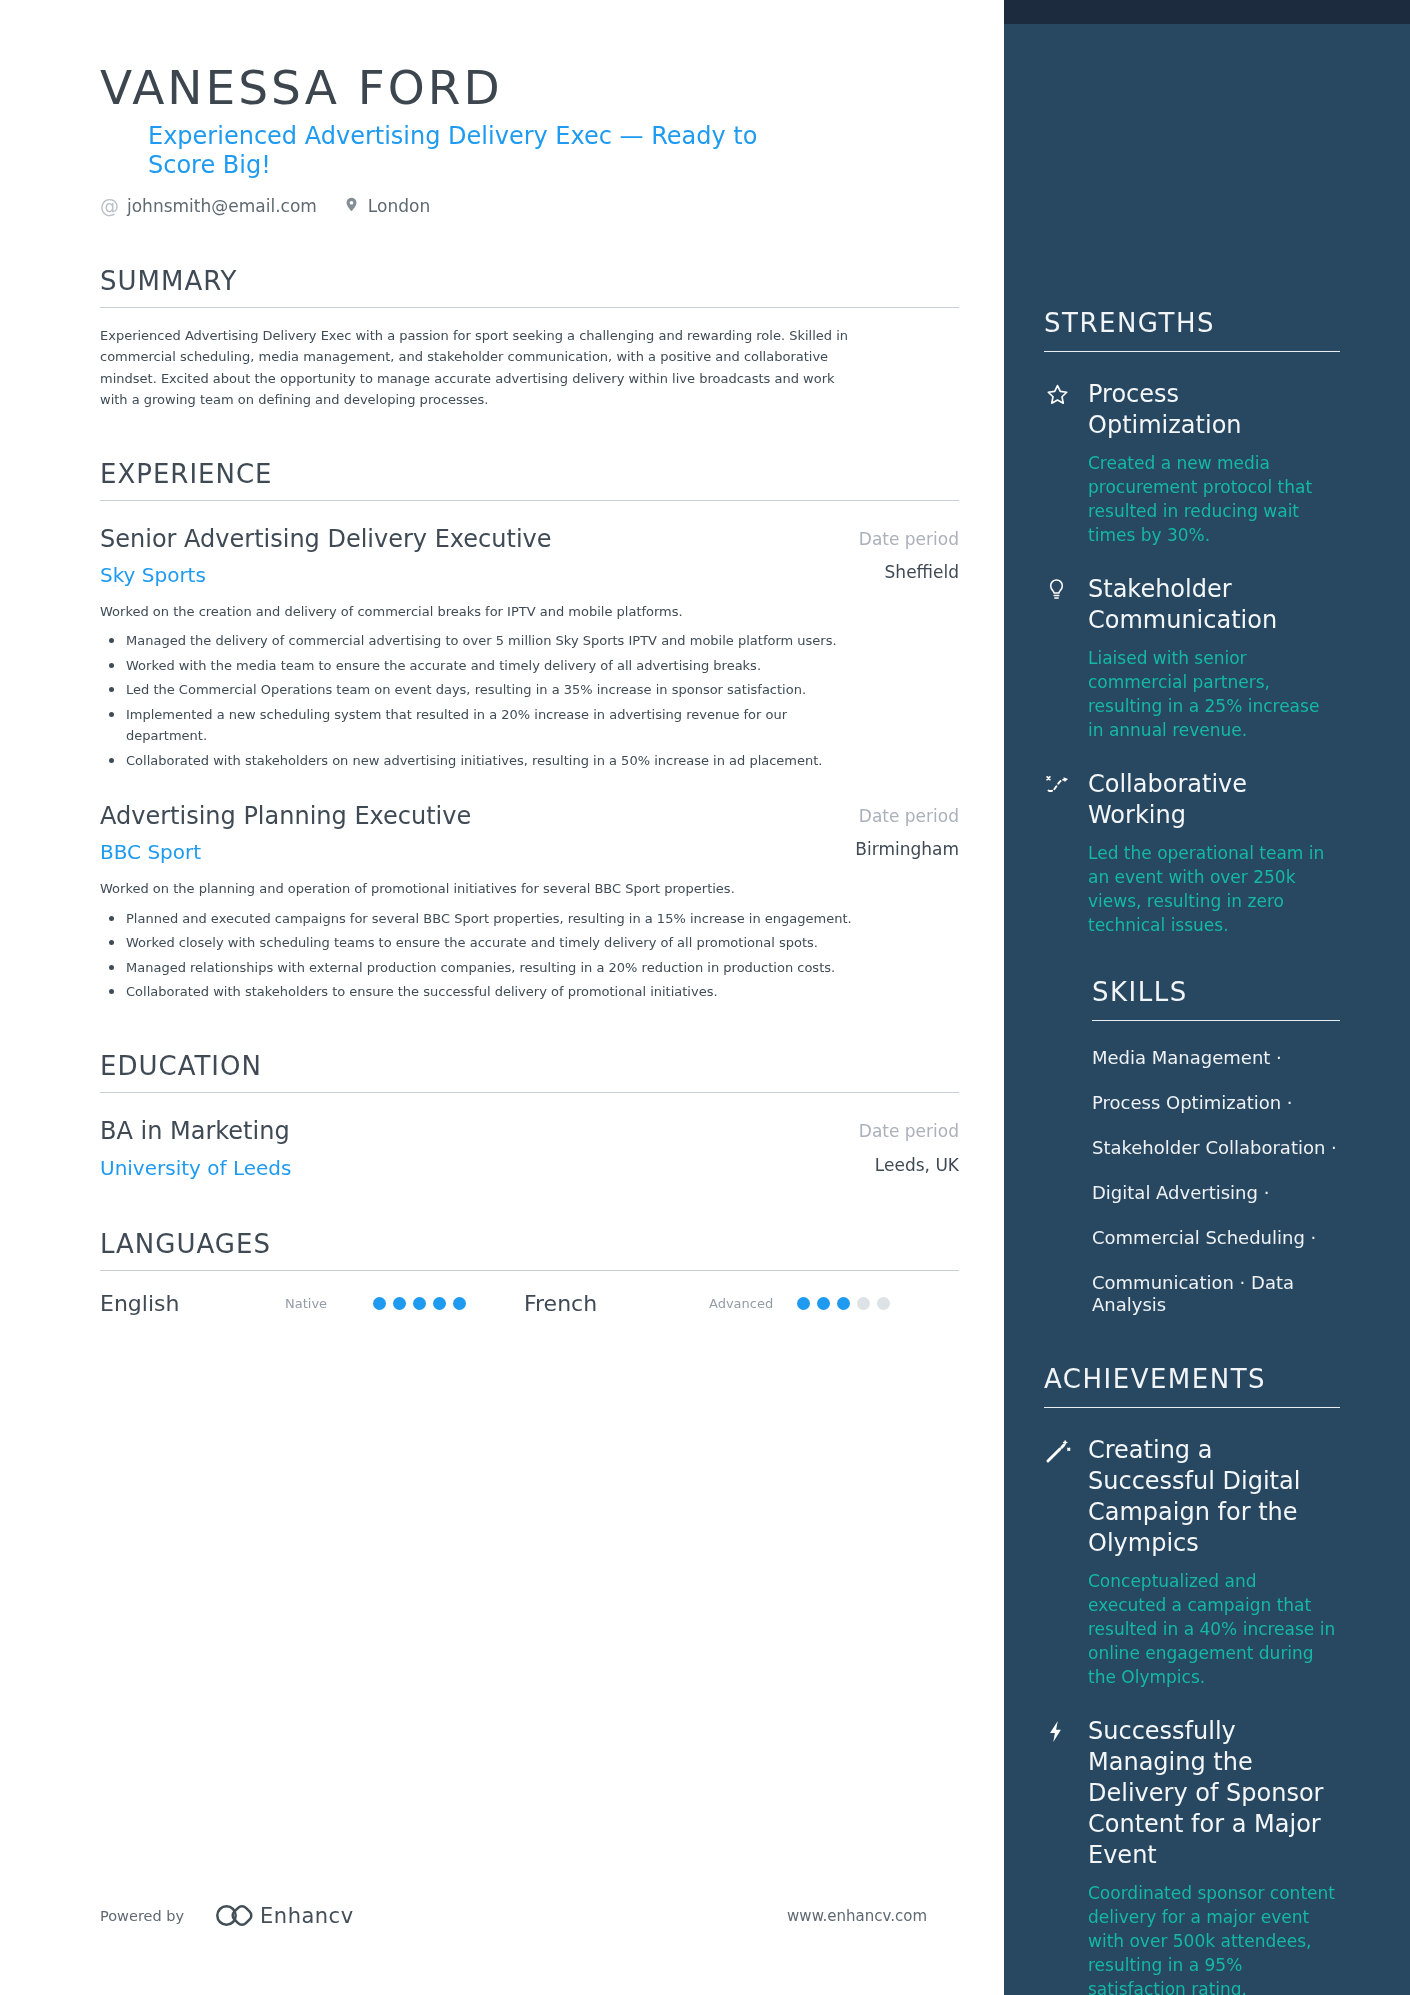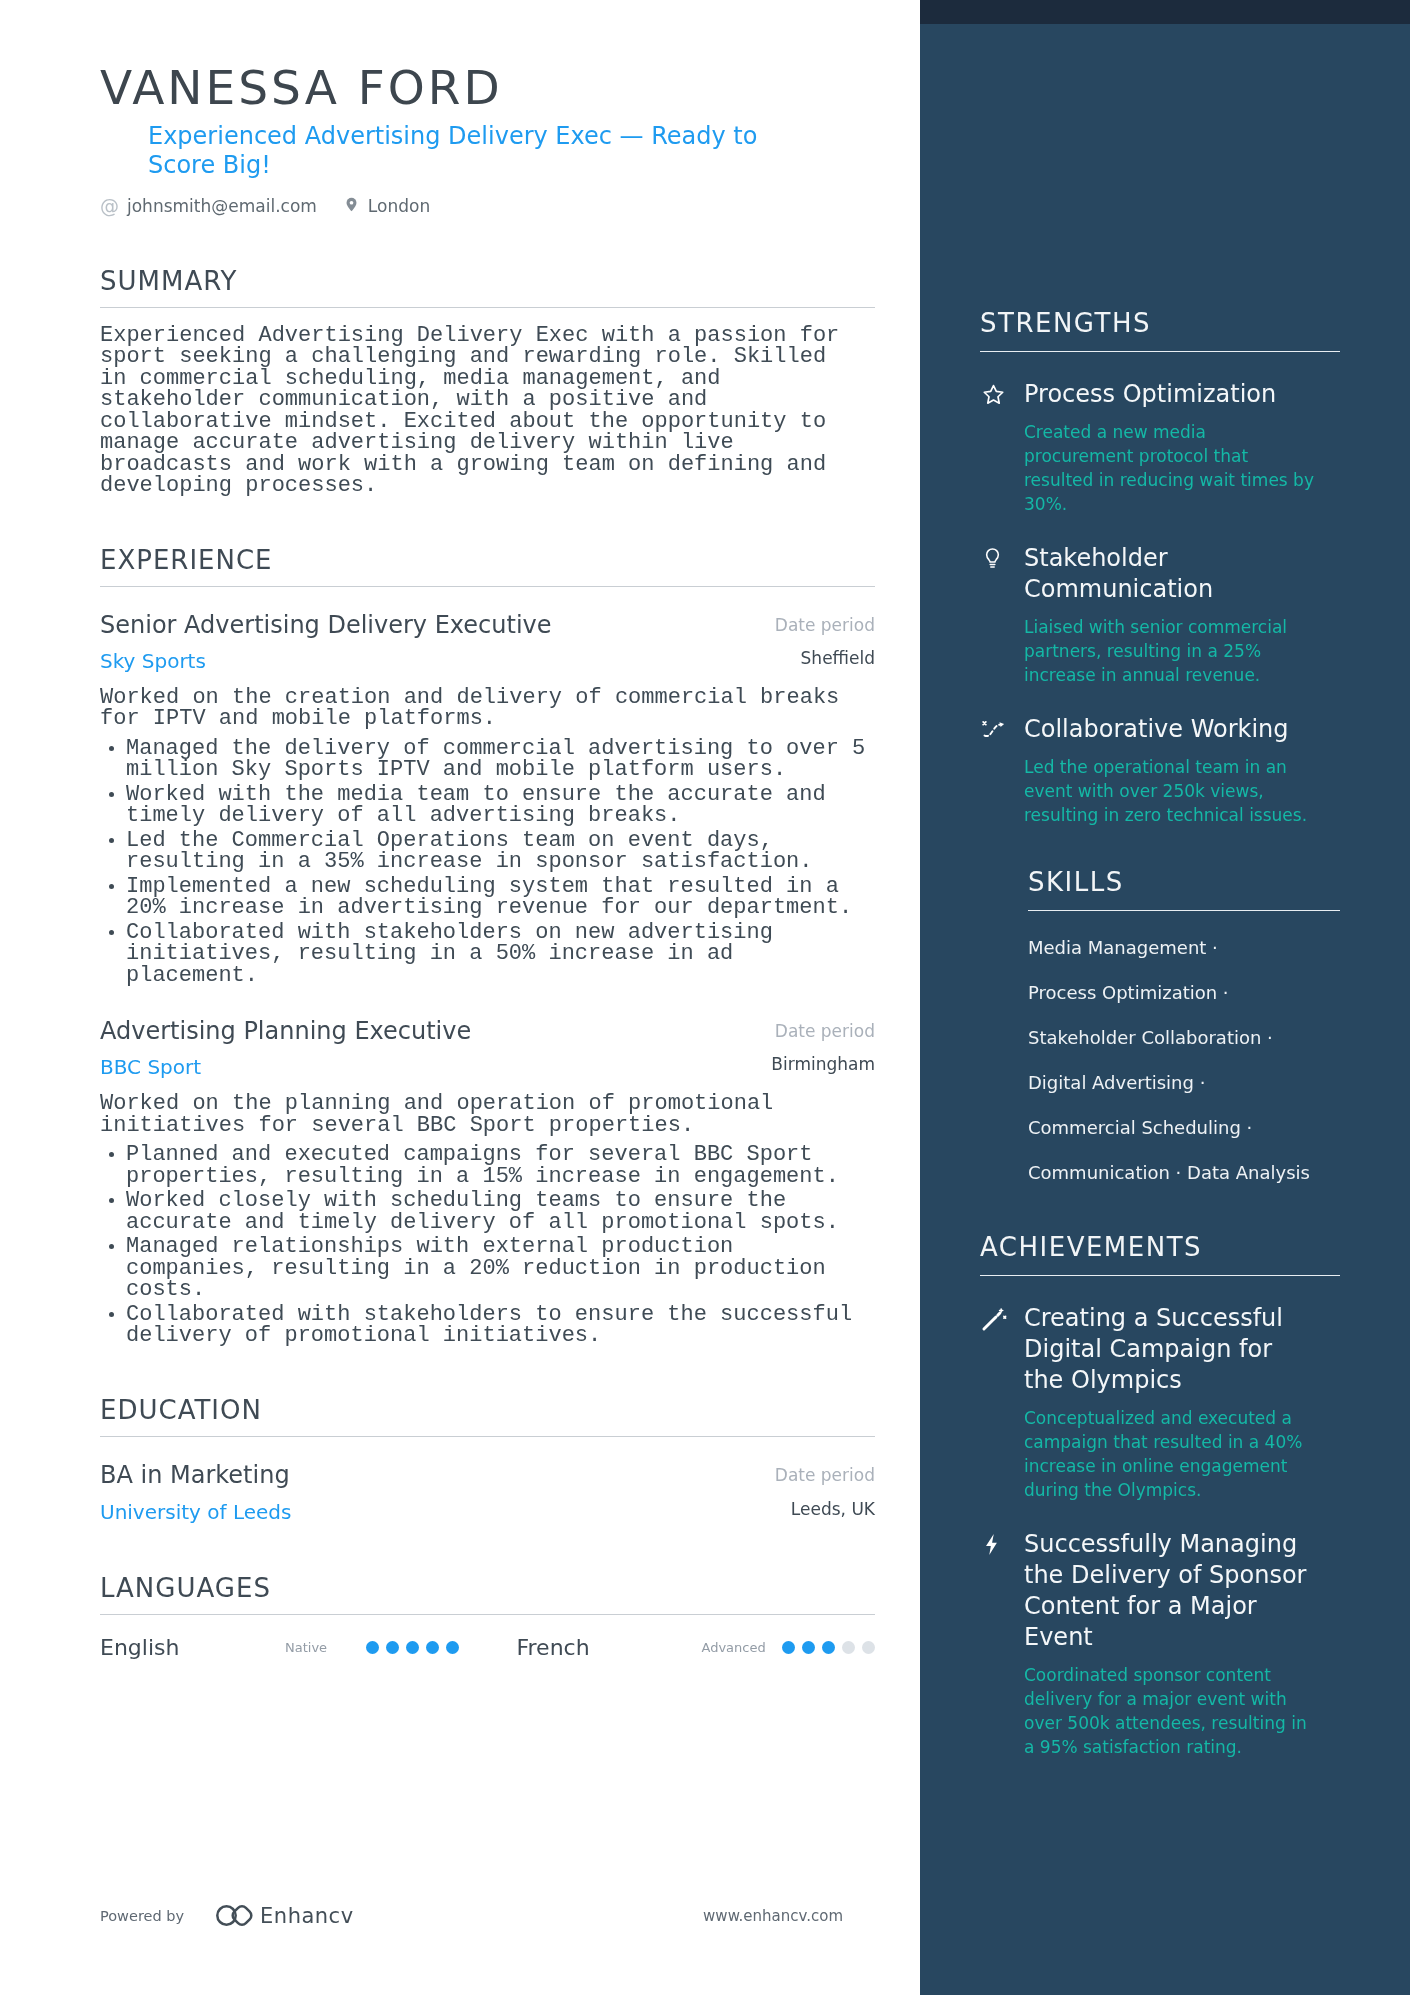--- a/index.html
+++ b/index.html
@@ -22,21 +22,21 @@
     color:#1e9bf0; max-width:655px;margin-left:48px;
   }
   .contact-row { margin-top:15px; display:flex; align-items:center; gap:26px; }
   .contact-item { display:flex; align-items:center; gap:8px; font-size:17px; color:#5f6971; }
   .at-glyph { color:#b9c0c7; font-size:19px; line-height:1; }
   .sec { margin-top:48px; }
   .sec-h {
     font-size:26px; font-weight:400; color:#3f4a54; letter-spacing:1px;
     padding-bottom:11px; border-bottom:1px solid #c9ced3;
   }
-  .body-text { font-size:22px; line-height:21.5px; color:#3f4b55;font-family:Liberation Mono, monospace; }
+  .body-text { font-size:13px; line-height:21.5px; color:#3f4b55; }
   .summary-p { margin-top:17px; max-width:762px; }
   .job { margin-top:23px; }
   .row-split { display:flex; justify-content:space-between; align-items:flex-start; }
   .job-title { font-size:24px; font-weight:400; color:#3f4a54; line-height:30px; }
   .date-label { font-size:17px; color:#aab1ba; padding-top:5px; white-space:nowrap; }
   .job-sub { margin-top:8px; }
   .company { font-size:20px; font-weight:400; color:#1e9bf0; line-height:26px; }
   .loc-label { font-size:17px; color:#3f4a54; white-space:nowrap; }
   .job-intro { margin-top:13px; max-width:762px; }
   .bullets { list-style:none; margin-top:8px; max-width:770px; }
@@ -54,22 +54,22 @@
   .dot { width:13px; height:13px; border-radius:50%; background:#dde2e7; margin-left:7px; }
   .dot.filled { background:#1e9bf0; }
   
   .foot { margin-top:auto; display:flex; align-items:center; }
   .powered { font-size:14.5px; color:#5f6973; }
   .brand-logo { margin-left:30px; display:flex; align-items:center; }
   .brand-name { margin-left:2px; font-size:21px; color:#434e57; letter-spacing:0.5px; }
   .site { margin-left:auto; margin-right:32px; font-size:15px; color:#5f6973; text-decoration:none; }
   
   .sidebar {
-    width:490px; flex:none; background:#284760; color:#fff; position:relative;
-    padding:24px 70px 40px 60px;
+    width:406px; flex:none; background:#284760; color:#fff; position:relative;
+    padding:24px 70px 40px 40px;
   }
   .side-strip { position:absolute; top:0; left:0; right:0; height:24px; background:#1c2b3d; }
   .side-sec-h {
     font-size:26px; font-weight:400; color:#f2f5f7; letter-spacing:1.5px;
     padding-bottom:13px; border-bottom:1px solid #e9eef2;
   }
   .side-sec-strengths { margin-top:284px; }
   .side-sec-skills { margin-top:40px;margin-left:48px; }
   .side-sec-achievements { margin-top:48px; }
   .side-item { margin-top:27px; display:grid; grid-template-columns:44px 1fr; }

